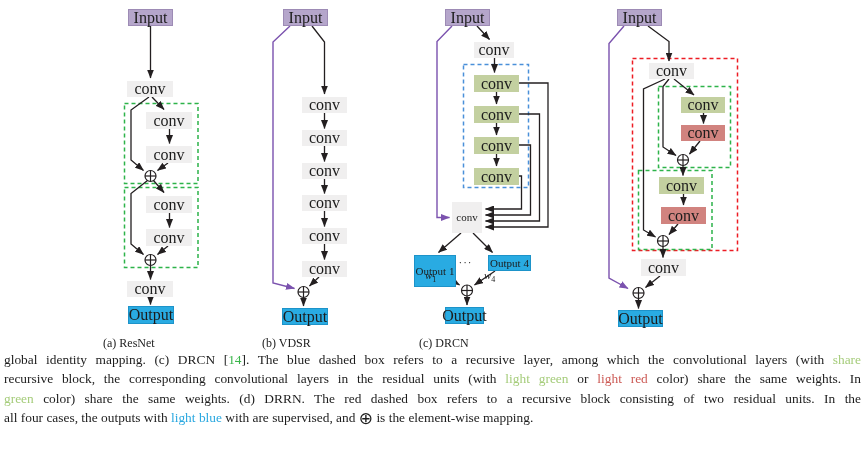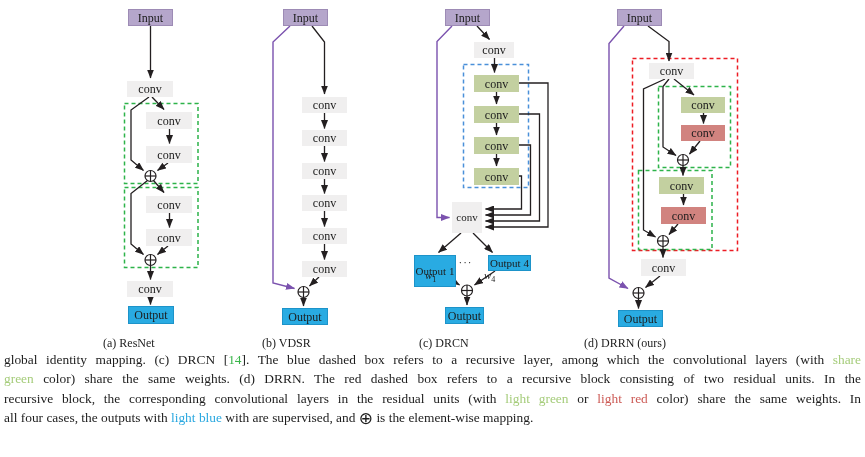--- a/index.html
+++ b/index.html
@@ -15,21 +15,21 @@
   #diagram-svg{position:absolute;left:0;top:0;}
   .ln{stroke:#231f20;stroke-width:1.3;fill:none;}
   .lnp{stroke:var(--purple-line);stroke-width:1.4;fill:none;}
   .gd{stroke:var(--green-dash);stroke-width:1.5;fill:none;stroke-dasharray:4 3;}
   .bd{stroke:var(--blue-dash);stroke-width:1.5;fill:none;stroke-dasharray:4 3;}
   .rd{stroke:var(--red-dash);stroke-width:1.5;fill:none;stroke-dasharray:4 3;}
   .mkb{fill:#231f20;} .mkp{fill:var(--purple-line);}
   .oplus circle{fill:#fff;stroke:#231f20;stroke-width:1.2;}
   .oplus line{stroke:#231f20;stroke-width:1.2;}
   .node{position:absolute;display:flex;align-items:center;justify-content:center;
-        font-size:12px;line-height:1;box-sizing:border-box;}
+        font-size:16px;line-height:1;box-sizing:border-box;}
   .n-input{background:var(--input-fill);border:1px solid var(--input-border);}
   .n-conv{background:var(--conv-fill);}
   .n-green{background:var(--green-fill);}
   .n-red{background:var(--red-fill);}
   .n-out{background:var(--output-fill);border:1px solid var(--output-border);}
   .n-sm{font-size:11px;}
   .wlab{position:absolute;font-size:11px;font-style:italic;text-align:left;}
   .wlab sub{font-size:8px;font-style:normal;}
   .dots{position:absolute;font-size:11px;text-align:center;letter-spacing:1px;}
   .subcap{position:absolute;font-size:12px;}
@@ -185,22 +185,21 @@
   <div class="subcap" style="left:419px;top:336px;width:90px">(c) DRCN</div>
 
   <div class="node n-input" style="left:617px;top:9px;width:45px;height:17px">Input</div>
   <div class="node n-conv" style="left:649px;top:63px;width:45px;height:16px">conv</div>
   <div class="node n-green" style="left:681px;top:97px;width:44px;height:16px">conv</div>
   <div class="node n-red" style="left:681px;top:125px;width:44px;height:16px">conv</div>
   <div class="node n-green" style="left:659px;top:177px;width:45px;height:17px">conv</div>
   <div class="node n-red" style="left:661px;top:207px;width:45px;height:17px">conv</div>
   <div class="node n-conv" style="left:641px;top:259px;width:45px;height:17px">conv</div>
   <div class="node n-out" style="left:618px;top:310px;width:45px;height:17px">Output</div>
-  <div class="subcap" style="left:584px;top:336px;width:106px">(d) DRRN (ours)</div>
 
   <div id="caption">
     <div class="capline"><span>global identity mapping. (c) DRCN [</span><span class="cap-g">14</span><span>]. The blue dashed box refers to a recursive layer, among which the convolutional layers (with </span><span class="cap-lg">share</span></div>
+    <div class="capline"><span>recursive block, the corresponding convolutional layers in the residual units (with </span><span class="cap-lg">light green</span><span> or </span><span class="cap-lr">light red</span><span> color) share the same weights. In</span></div>
     <div class="capline"><span class="cap-lg">green</span><span> color) share the same weights. (d) DRRN. The red dashed box refers to a recursive block consisting of two residual units. In the</span></div>
-    <div class="capline"><span>recursive block, the corresponding convolutional layers in the residual units (with </span><span class="cap-lg">light green</span><span> or </span><span class="cap-lr">light red</span><span> color) share the same weights. In</span></div>
     <div class="capline last"><span>all four cases, the outputs with </span><span class="cap-lb">light blue</span><span> with are supervised, and </span><span class="cap-oplus">⊕</span><span> is the element-wise mapping.</span></div>
   </div>
 
 </div>
 
 </body></html>

